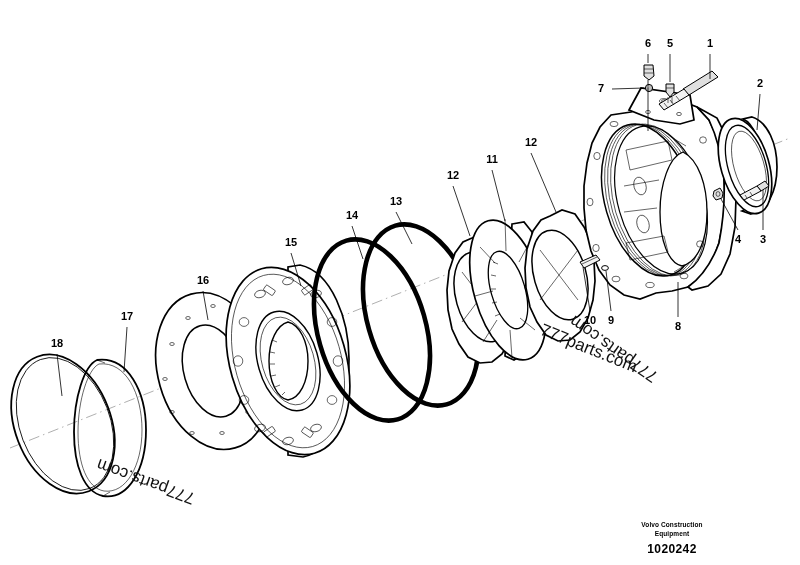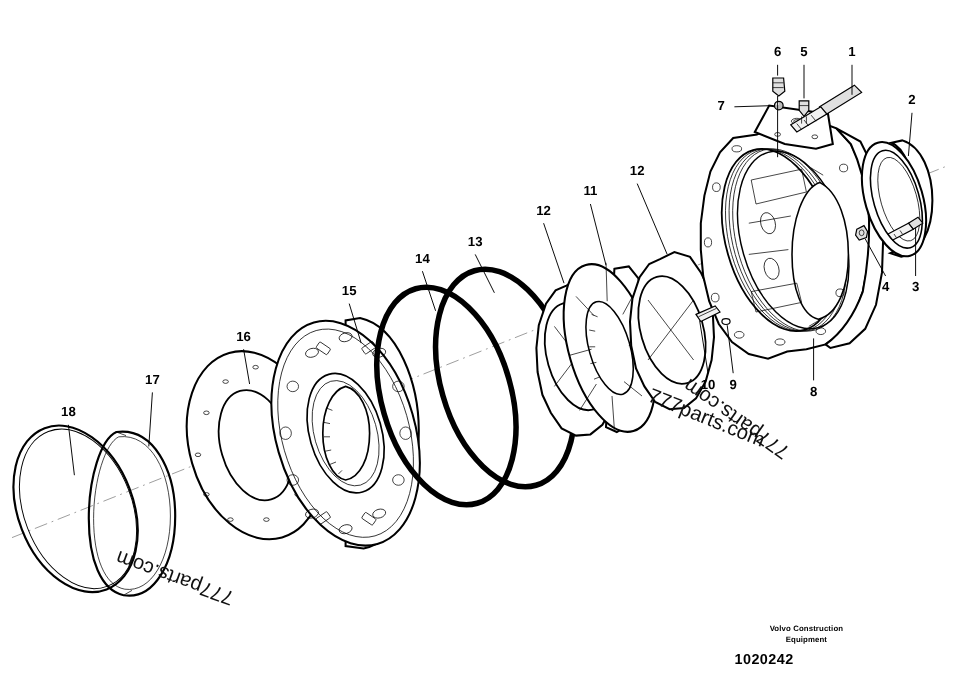--- a/index.html
+++ b/index.html
@@ -85,21 +85,21 @@
     left: 612px;
     top: 521px;
     width: 120px;
     text-align: center;
   }
   #part-number {
     position: absolute;
     left: 612px;
     top: 542px;
     width: 120px;
-    text-align: left;
+    text-align: center;
     font-family: "Liberation Sans", sans-serif;
     font-size: 12px;
     font-weight: bold;
     color: #000000;
     letter-spacing: 0.4px;
   }
 </style>
 </head>
 <body>
 

